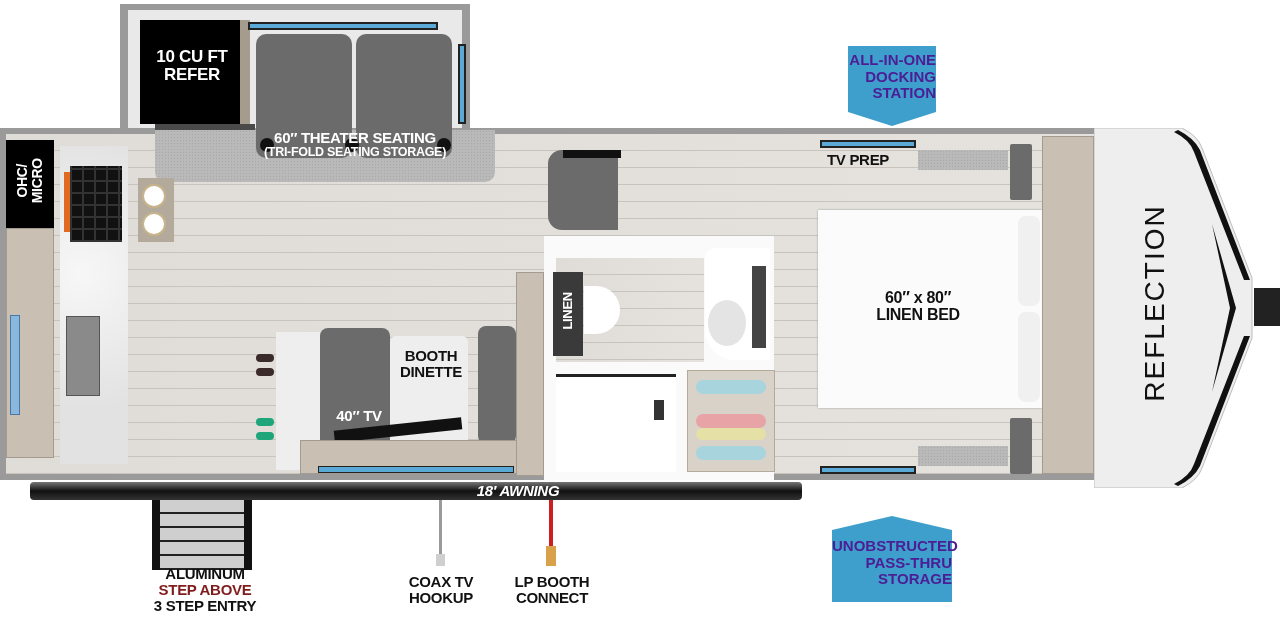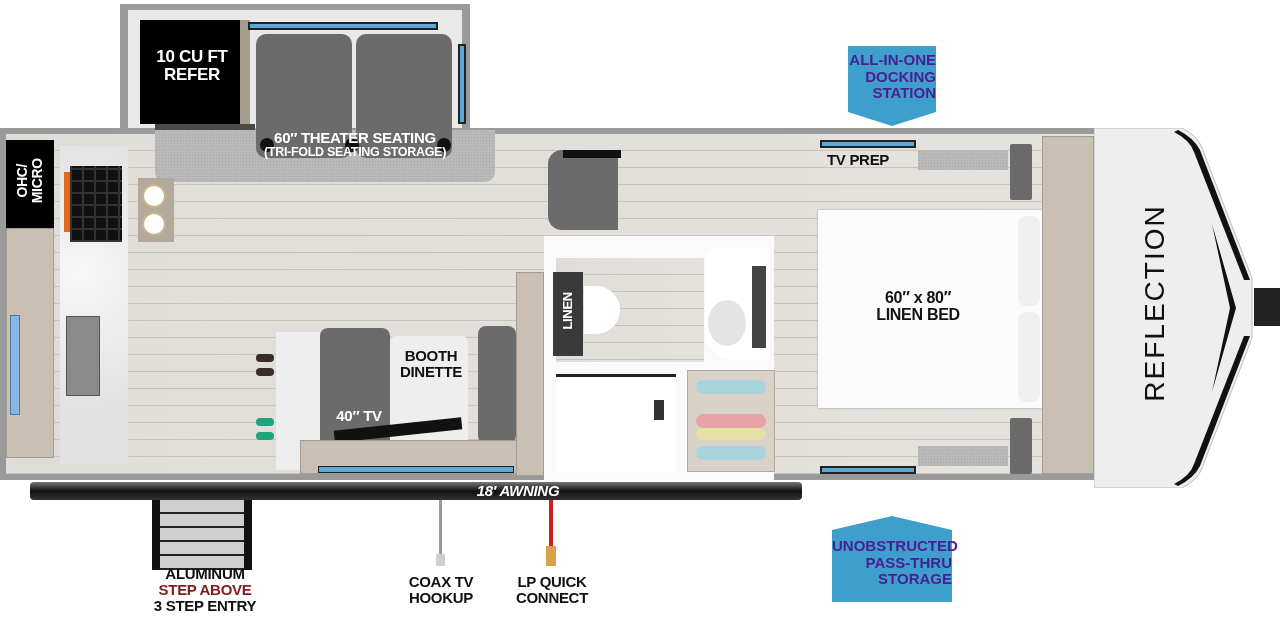--- a/index.html
+++ b/index.html
@@ -150,21 +150,21 @@
   <div class="abs" style="left:439px;top:500px;width:3px;height:58px;background:#9a9a9a;"></div>
   <div class="abs" style="left:436px;top:554px;width:9px;height:12px;background:#cfcfcf;"></div>
   <div class="lbl lbl-dark" style="left:398px;top:574px;width:86px;font-size:15px;">
     <span>COAX TV</span>
     <span>HOOKUP</span>
   </div>
 
   <div class="abs" style="left:549px;top:500px;width:4px;height:48px;background:#cc1f24;"></div>
   <div class="abs" style="left:546px;top:546px;width:10px;height:20px;background:#d9a24a;"></div>
   <div class="lbl lbl-dark" style="left:506px;top:574px;width:92px;font-size:15px;">
-    <span>LP QUICK</span>
+    <span>LP BOOTH</span>
     <span>CONNECT</span>
   </div>
 
   <div class="callout" style="left:848px;top:46px;width:88px;height:66px;padding-top:6px;">
     <span style="display:block">ALL-IN-ONE</span>
     <span style="display:block">DOCKING</span>
     <span style="display:block">STATION</span>
   </div>
   <div class="abs" style="left:848px;top:112px;width:0;height:0;border-left:44px solid transparent;border-right:44px solid transparent;border-top:14px solid #3f9fcc;"></div>
 

